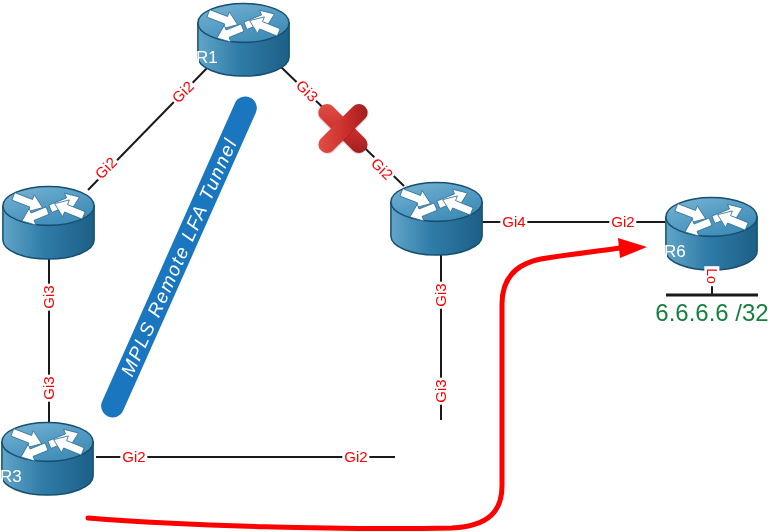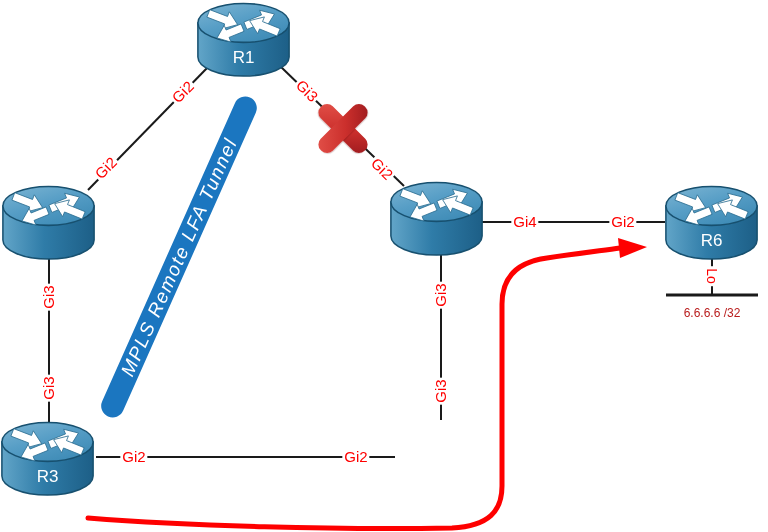--- a/index.html
+++ b/index.html
@@ -3,42 +3,42 @@
 <meta charset="utf-8">
 <style>
   html,body{margin:0;padding:0;background:#fff;}
   .canvas{position:relative;width:768px;height:532px;background:#ffffff;overflow:hidden;
           font-family:"Liberation Sans",sans-serif;}
   svg.layer{position:absolute;left:0;top:0;}
   .links-layer{z-index:1;}
   .arrow-layer{z-index:6;pointer-events:none;}
   .router{position:absolute;width:95px;height:76px;z-index:3;}
   .router svg{display:block;width:95px;height:76px;}
-  .router .rname{position:absolute;left:0;top:46px;width:100%;text-align:center;
+  .router .rname{position:absolute;left:0;top:46px;width:100%;text-align:left;
                  font-size:17px;color:#ffffff;}
   .iflabel{position:absolute;z-index:4;color:#fe0000;font-size:15px;line-height:1.05;
            background:#ffffff;padding:0 2px;white-space:nowrap;}
   .lo-label{font-size:14px;}
   .rot0  {transform:translate(-50%,-50%);}
   .rot45 {transform:translate(-50%,-50%) rotate(45deg);}
   .rotm45{transform:translate(-50%,-50%) rotate(-45deg);}
   .rot90 {transform:translate(-50%,-50%) rotate(90deg);}
   .rotm90{transform:translate(-50%,-50%) rotate(-90deg);}
   .tunnel{position:absolute;left:179px;top:257px;width:349px;height:23px;border-radius:12px;
           background:#1b76c0;z-index:2;display:flex;align-items:center;justify-content:center;
           transform:translate(-50%,-50%) rotate(-66deg);}
   .tunnel span{color:#ffffff;font-style:italic;font-size:19px;letter-spacing:1.6px;white-space:nowrap;}
   .xmark{position:absolute;left:343px;top:128px;width:0;height:0;z-index:5;}
   .xbar{position:absolute;left:-31px;top:-8.5px;width:62px;height:17px;border-radius:8px;
         background:linear-gradient(135deg,#e35149 0%,#cb2f2c 55%,#9c1a1e 100%);
         box-shadow:0 1px 1px rgba(90,10,10,0.25);}
   .xbar.a{transform:rotate(45deg);}
   .xbar.b{transform:rotate(-45deg);}
   .lan-prefix{position:absolute;left:712px;top:313px;transform:translate(-50%,-50%);
-              z-index:4;font-size:12px;color:#b91c1c;white-space:nowrap;text-align:center;}
+              z-index:4;font-size:24px;color:#15803d;white-space:nowrap;text-align:center;}
 </style>
 </head>
 <body>
 
 <div class="canvas">
 
   
   <svg width="0" height="0" aria-hidden="true">
     <defs>
       <linearGradient id="gTop" x1="0" y1="0" x2="0.7" y2="1">
@@ -120,21 +120,21 @@
       <ellipse cx="50" cy="22" rx="48" ry="20.5" fill="url(#gTop)" stroke="#17506f" stroke-width="1.6"></ellipse>
       <g fill="#fff" stroke="#2c6e92" stroke-width="0.8">
         <polygon transform="translate(52,25) rotate(-22)" points="0,-4.2 20,-4.2 20,-9.5 33,0 20,9.5 20,4.2 0,4.2"></polygon>
         <polygon transform="translate(13,12) rotate(21)" points="0,-4.2 20,-4.2 20,-9.5 33,0 20,9.5 20,4.2 0,4.2"></polygon>
         <polygon transform="translate(49,27) rotate(158)" points="0,-4.2 17,-4.2 17,-9.5 29,0 17,9.5 17,4.2 0,4.2"></polygon>
         <polygon transform="translate(87,32) rotate(202)" points="0,-4.2 20,-4.2 20,-9.5 33,0 20,9.5 20,4.2 0,4.2"></polygon>
       </g>
     </svg>
   </div>
 
-  <div class="router" style="left:664px;top:185px;">
+  <div class="router" style="left:664px;top:196px;">
     <svg viewBox="0 0 100 80">
       <path d="M2 22 L2 58 A48 20 0 0 0 98 58 L98 22 Z" fill="url(#gBody)" stroke="#17506f" stroke-width="1.6"></path>
       <ellipse cx="50" cy="22" rx="48" ry="20.5" fill="url(#gTop)" stroke="#17506f" stroke-width="1.6"></ellipse>
       <g fill="#fff" stroke="#2c6e92" stroke-width="0.8">
         <polygon transform="translate(52,25) rotate(-22)" points="0,-4.2 20,-4.2 20,-9.5 33,0 20,9.5 20,4.2 0,4.2"></polygon>
         <polygon transform="translate(13,12) rotate(21)" points="0,-4.2 20,-4.2 20,-9.5 33,0 20,9.5 20,4.2 0,4.2"></polygon>
         <polygon transform="translate(49,27) rotate(158)" points="0,-4.2 17,-4.2 17,-9.5 29,0 17,9.5 17,4.2 0,4.2"></polygon>
         <polygon transform="translate(87,32) rotate(202)" points="0,-4.2 20,-4.2 20,-9.5 33,0 20,9.5 20,4.2 0,4.2"></polygon>
       </g>
     </svg>
@@ -145,21 +145,21 @@
   <span class="iflabel rotm45" style="left:183px;top:92px;">Gi2</span>
   <span class="iflabel rotm45" style="left:106px;top:168px;">Gi2</span>
   <span class="iflabel rot45" style="left:307px;top:91px;">Gi3</span>
   <span class="iflabel rot45" style="left:382px;top:169px;">Gi2</span>
   <span class="iflabel rotm90" style="left:49px;top:297px;">Gi3</span>
   <span class="iflabel rotm90" style="left:49px;top:388px;">Gi3</span>
   <span class="iflabel rot0" style="left:134px;top:457px;">Gi2</span>
   <span class="iflabel rot0" style="left:356px;top:457px;">Gi2</span>
   <span class="iflabel rotm90" style="left:441px;top:295px;">Gi3</span>
   <span class="iflabel rotm90" style="left:441px;top:391px;">Gi3</span>
-  <span class="iflabel rot0" style="left:514px;top:222px;margin-left:11px;">Gi4</span>
+  <span class="iflabel rot0" style="left:514px;top:222px;">Gi4</span>
   <span class="iflabel rot0" style="left:623px;top:222px;">Gi2</span>
   <span class="iflabel lo-label rot90" style="left:712px;top:276px;">Lo</span>
 
   
   <span class="lan-prefix">6.6.6.6 /32</span>
 
   
   <div class="xmark">
     <div class="xbar a"></div>
     <div class="xbar b"></div>

